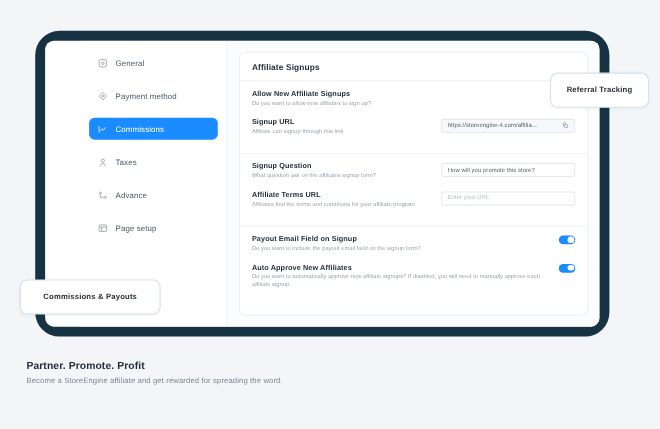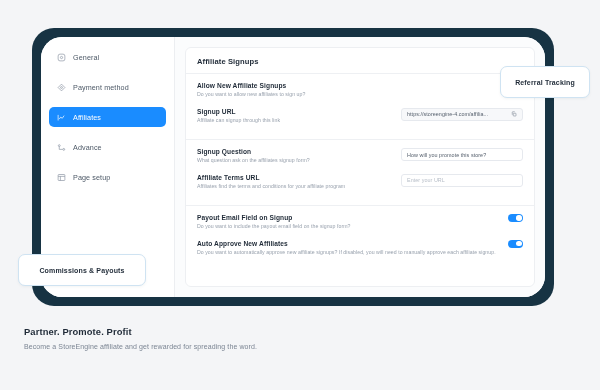--- a/index.html
+++ b/index.html
@@ -12,22 +12,23 @@
   }
   .stage{position:absolute;inset:0;}
 
   
   .device{
     position:absolute;left:32px;top:28px;width:522px;height:278px;
     background:#173343;border-radius:22px;
   }
   .device-inner{
     position:absolute;left:9px;top:9px;right:9px;bottom:9px;
-    background:#ffffff;border-radius:21px;overflow:hidden;
+    background:#ffffff;border-radius:8px;overflow:hidden;
     display:flex;
+    padding-left:32px;
   }
 
   
   .sidebar{
     width:134px;flex:0 0 134px;background:#ffffff;
     border-right:1px solid #eceef1;
     padding:10px 0 0 0;box-sizing:border-box;
   }
   .nav-item{
     display:flex;align-items:center;gap:7px;
@@ -132,23 +133,32 @@
           <span>Payment method</span>
         </div>
 
         <div class="nav-item active">
           <span class="ico">
             <svg viewBox="0 0 24 24" fill="none" stroke="currentColor" stroke-width="1.9">
               <path d="M3 20V5"></path>
                 <path d="M6 16l4-5 4 3 5-7"></path>
             </svg>
           </span>
-          <span>Affiliates</span>
-        </div>
-
+          <span>Commissions</span>
+        </div>
+
+        <div class="nav-item">
+          <span class="ico">
+            <svg viewBox="0 0 24 24" fill="none" stroke="currentColor" stroke-width="1.8">
+              <circle cx="12" cy="8" r="4"></circle>
+                <path d="M6 21c0-3.5 2.7-6 6-6s6 2.5 6 6"></path>
+            </svg>
+          </span>
+          <span>Taxes</span>
+        </div>
 
 
 
         <div class="nav-item">
           <span class="ico">
             <svg viewBox="0 0 24 24" fill="none" stroke="currentColor" stroke-width="1.8">
               <circle cx="6" cy="7" r="2.5"></circle>
                 <circle cx="18" cy="17" r="2.5"></circle>
                 <path d="M6 10v7h9"></path>
             </svg>

